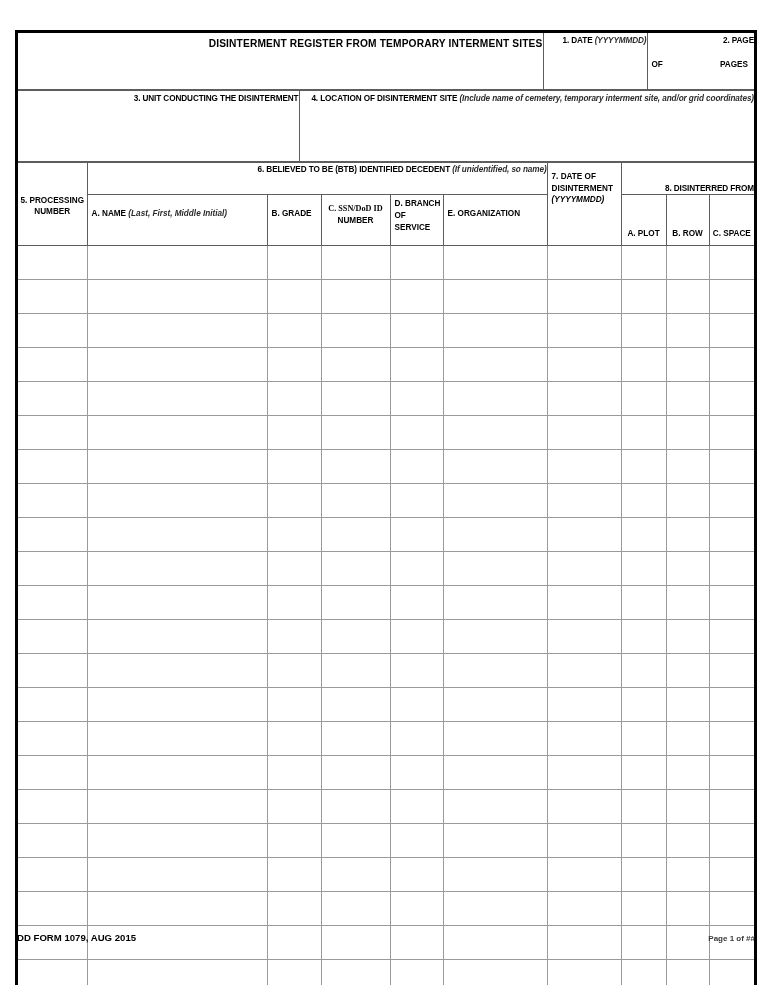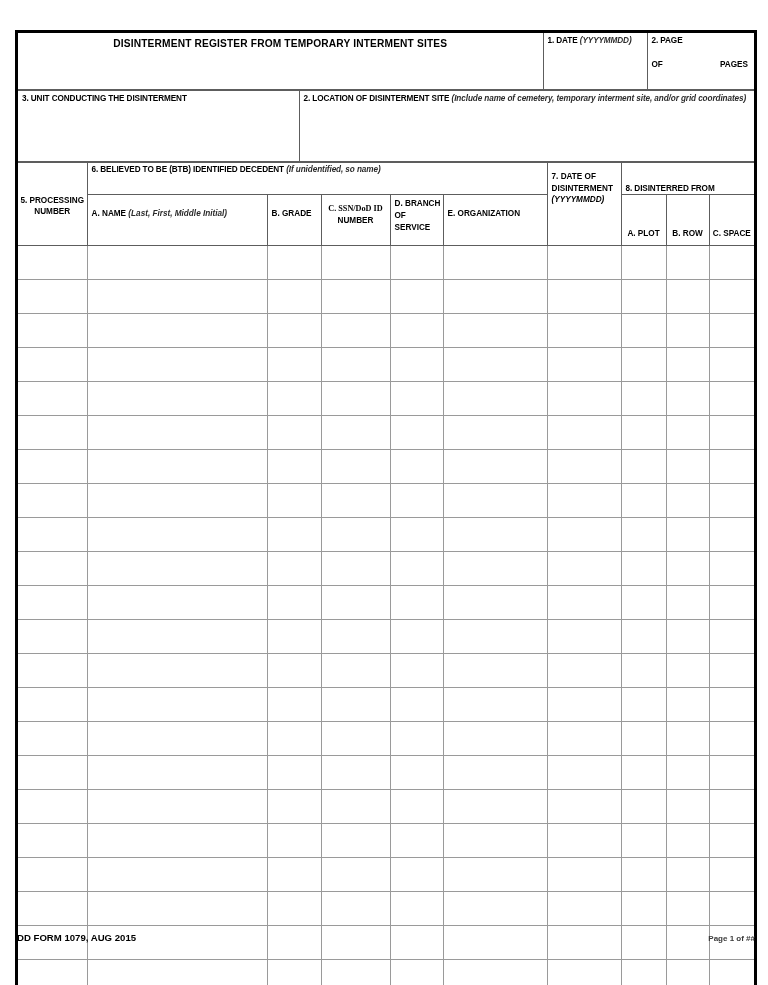--- a/index.html
+++ b/index.html
@@ -42,20 +42,21 @@
 
   
   .lbl {
     font-size: 8.2px;
     font-weight: bold;
     letter-spacing: -0.1px;
     line-height: 1.25;
     display: block;
     padding: 3px 0 0 4px;
     white-space: nowrap;
+    text-align: right;
   }
   .lbl .it {
     font-weight: bold;
     font-style: italic;
     color: #2b2b2b;
   }
   .lbl-c {
     font-size: 8.2px;
     font-weight: bold;
     line-height: 1.35;
@@ -66,21 +67,21 @@
   .lbl-sub {
     font-size: 8.2px;
     font-weight: bold;
     line-height: 1.3;
     display: block;
     padding: 2px 0 0 4px;
   }
   .lbl-sub .it { font-style: italic; color: #2b2b2b; }
 
   .title-cell {
-    text-align: center;
+    text-align: right;
     vertical-align: middle;
     margin-left: 36px;
   }
   .title-txt {
     font-size: 10.2px;
     font-weight: bold;
     letter-spacing: 0.15px;
   }
 
   
@@ -177,21 +178,21 @@
       <col style="width:281px">
       <col style="width:455px">
     </colgroup>
     <tbody>
       <tr>
         <td class="hv" style="height:70px; border-left:0;margin-top:44px;">
           <span class="lbl">3. UNIT CONDUCTING THE DISINTERMENT</span>
           <span style="display:block;font-size:9px;padding:6px;"></span>
         </td>
         <td class="hv" style="border-right:0;">
-          <span class="lbl"><span>2. LOCATION OF DISINTERMENT SITE</span>
+          <span class="lbl"><span>4. LOCATION OF DISINTERMENT SITE</span>
             <span class="it">(Include name of cemetery, temporary interment site, and/or grid coordinates)</span></span>
           <span style="display:block;font-size:9px;padding:6px;"></span>
         </td>
       </tr>
     </tbody>
   </table>
 
   <table class="grid">
     <colgroup>
       <col style="width:69px">

